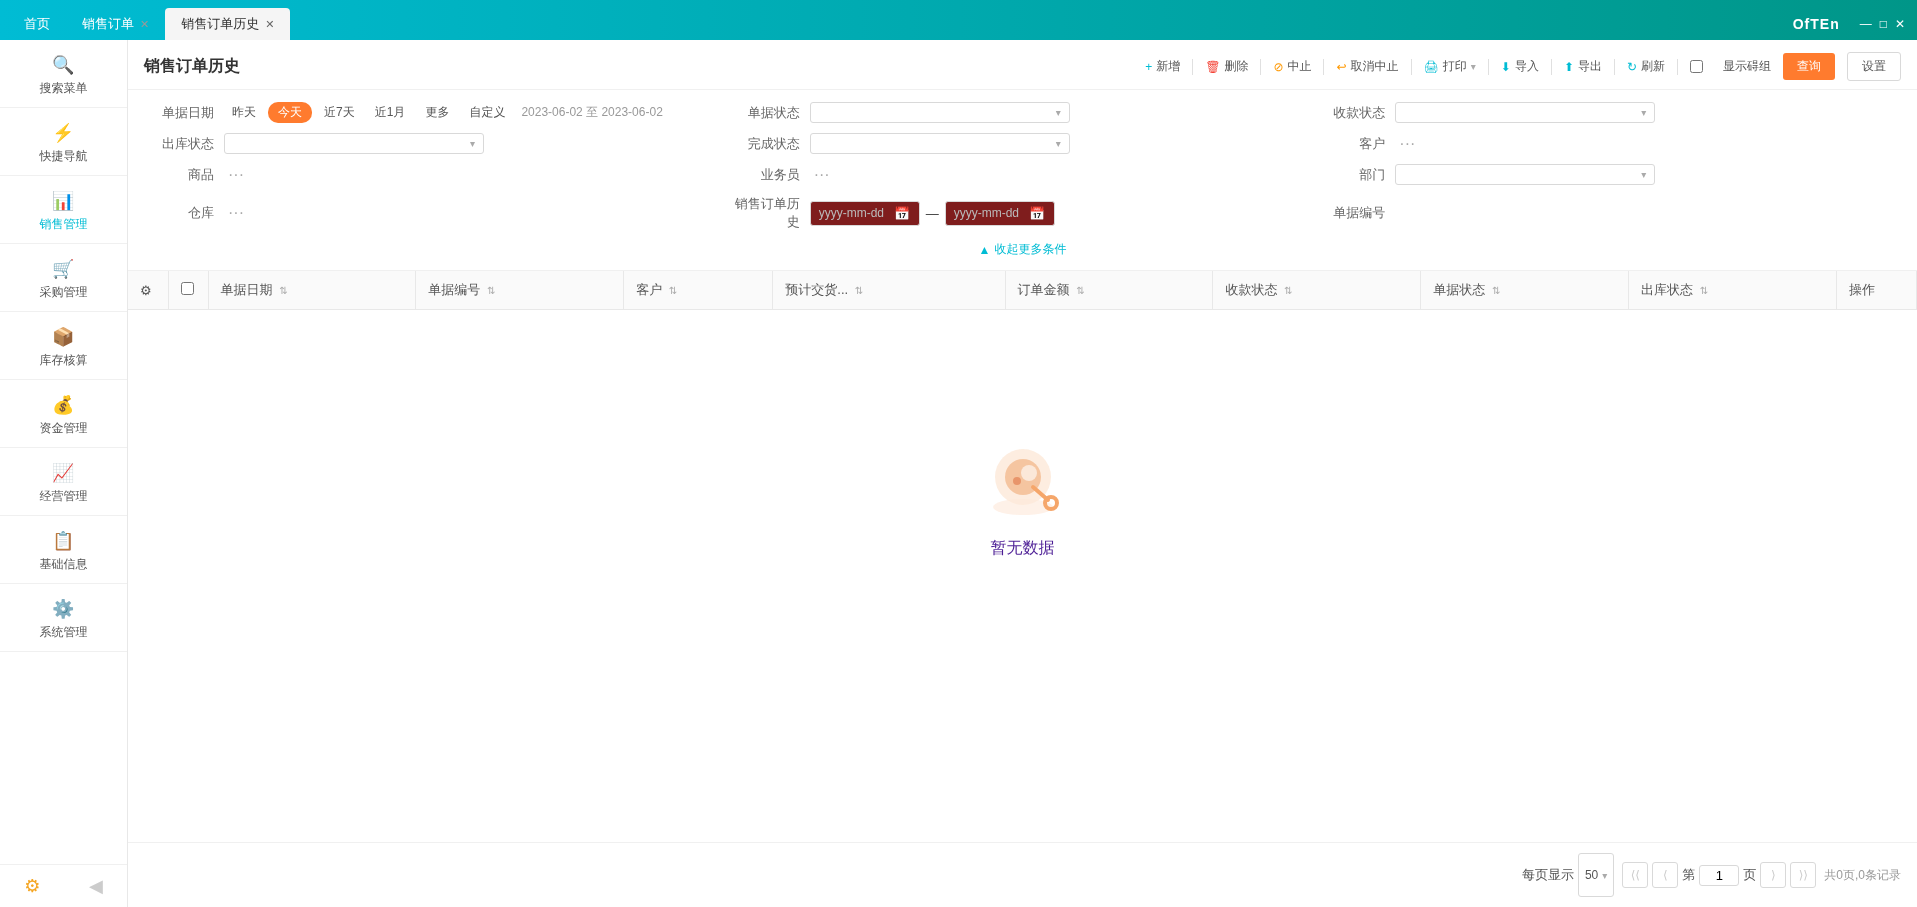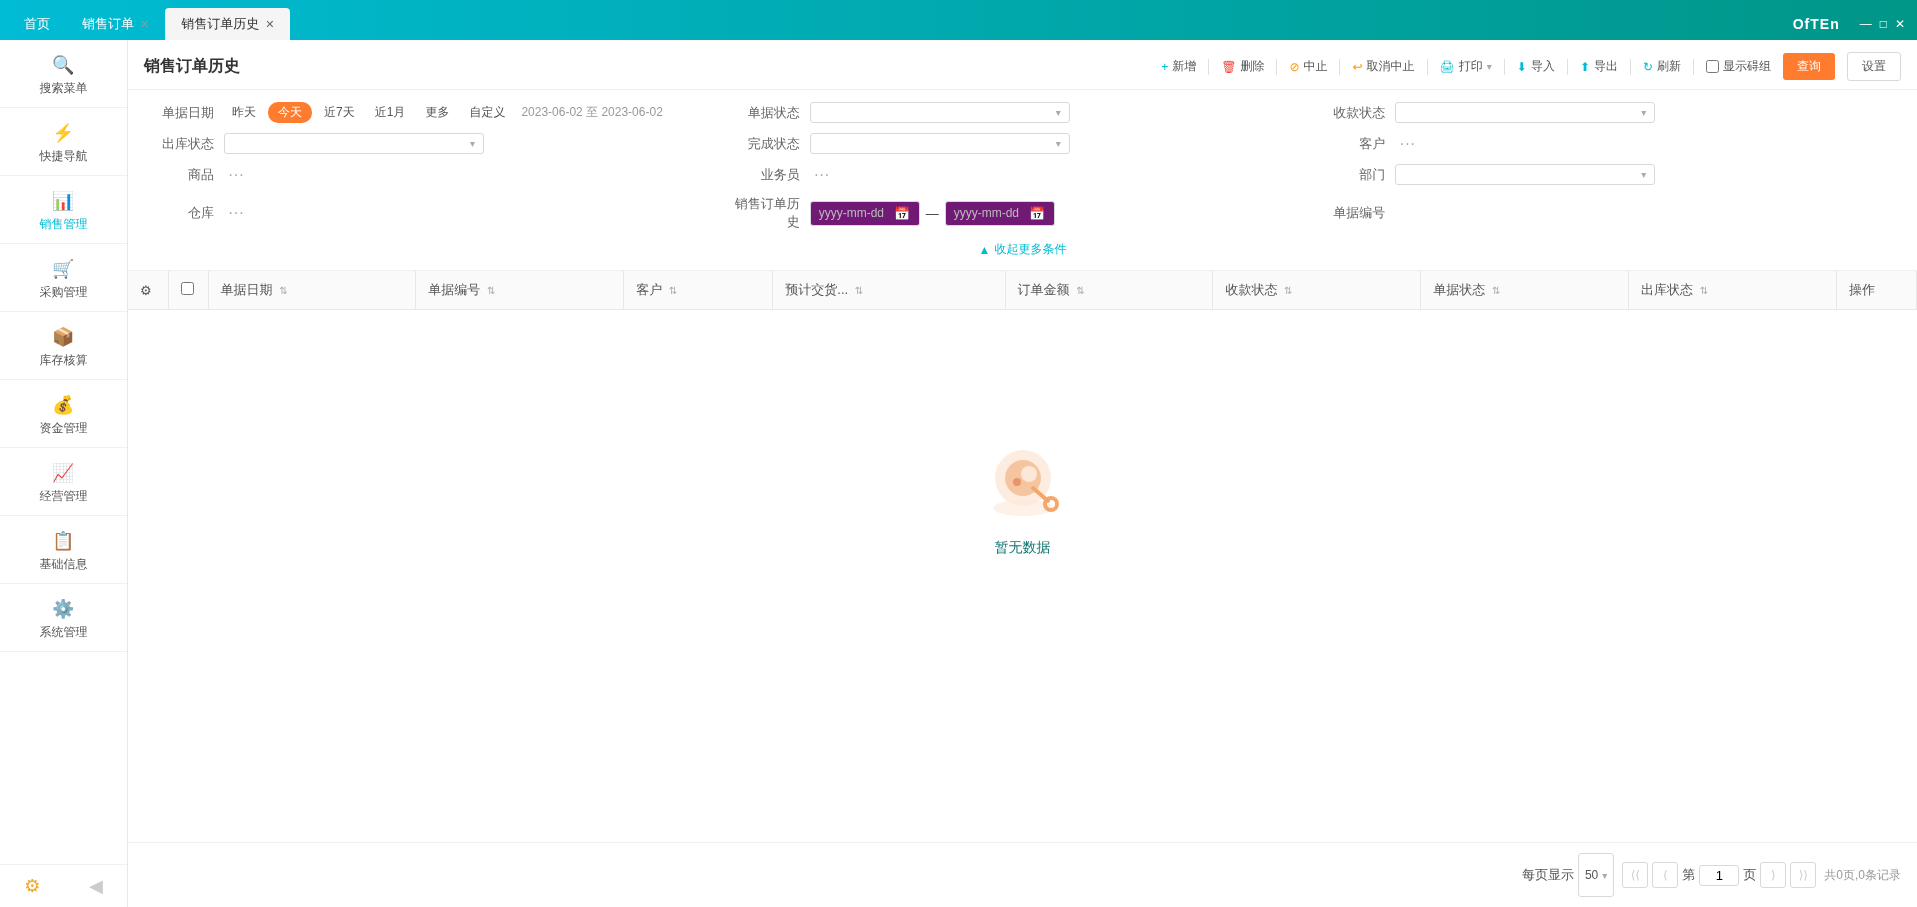--- a/index.html
+++ b/index.html
@@ -168,21 +168,21 @@
       background: #fff;
       color: #555;
       padding: 5px 14px;
       border-radius: 3px;
       cursor: pointer;
       font-size: 12px;
       border: 1px solid #d9d9d9;
     }
     .checkbox-display {
       display: flex;
-      gap: 4px;
+      gap: 20px;
       font-size: 12px;
       color: #555;
     }
     .checkbox-display input { cursor: pointer; }
 
     
     .filter-area {
       padding: 12px 16px;
       border-bottom: 1px solid #f0f0f0;
       flex-shrink: 0;
@@ -254,21 +254,21 @@
     .date-input-wrap {
       display: flex;
       align-items: center;
       gap: 6px;
     }
     .date-input {
       border: 1px solid #d9d9d9;
       border-radius: 3px;
       padding: 4px 8px;
       font-size: 12px;
-      background: #701a75;
+      background: #7f1d1d;
       color: #bbb;
       width: 110px;
       display: flex;
       align-items: center;
       justify-content: space-between;
     }
     .date-input .cal-icon { color: #aaa; font-size: 13px; }
     .collapse-filter {
       display: flex;
       align-items: center;
@@ -307,22 +307,22 @@
     .data-table th .sort-icon { color: #aaa; font-size: 10px; margin-left: 3px; }
     .th-settings { width: 40px; text-align: center; }
     .th-checkbox { width: 40px; text-align: center; }
     .th-ops { width: 80px; text-align: center; }
     .empty-icon {
       width: 100px;
       height: 80px;
       margin-bottom: 16px;
     }
     .empty-text {
-      font-size: 14px;
-      color: #0f766e;
+      font-size: 16px;
+      color: #4c1d95;
     }
 
     
     .pagination-bar {
       display: flex;
       align-items: center;
       justify-content: flex-end;
       padding: 10px 16px;
       border-top: 1px solid #f0f0f0;
       gap: 8px;

